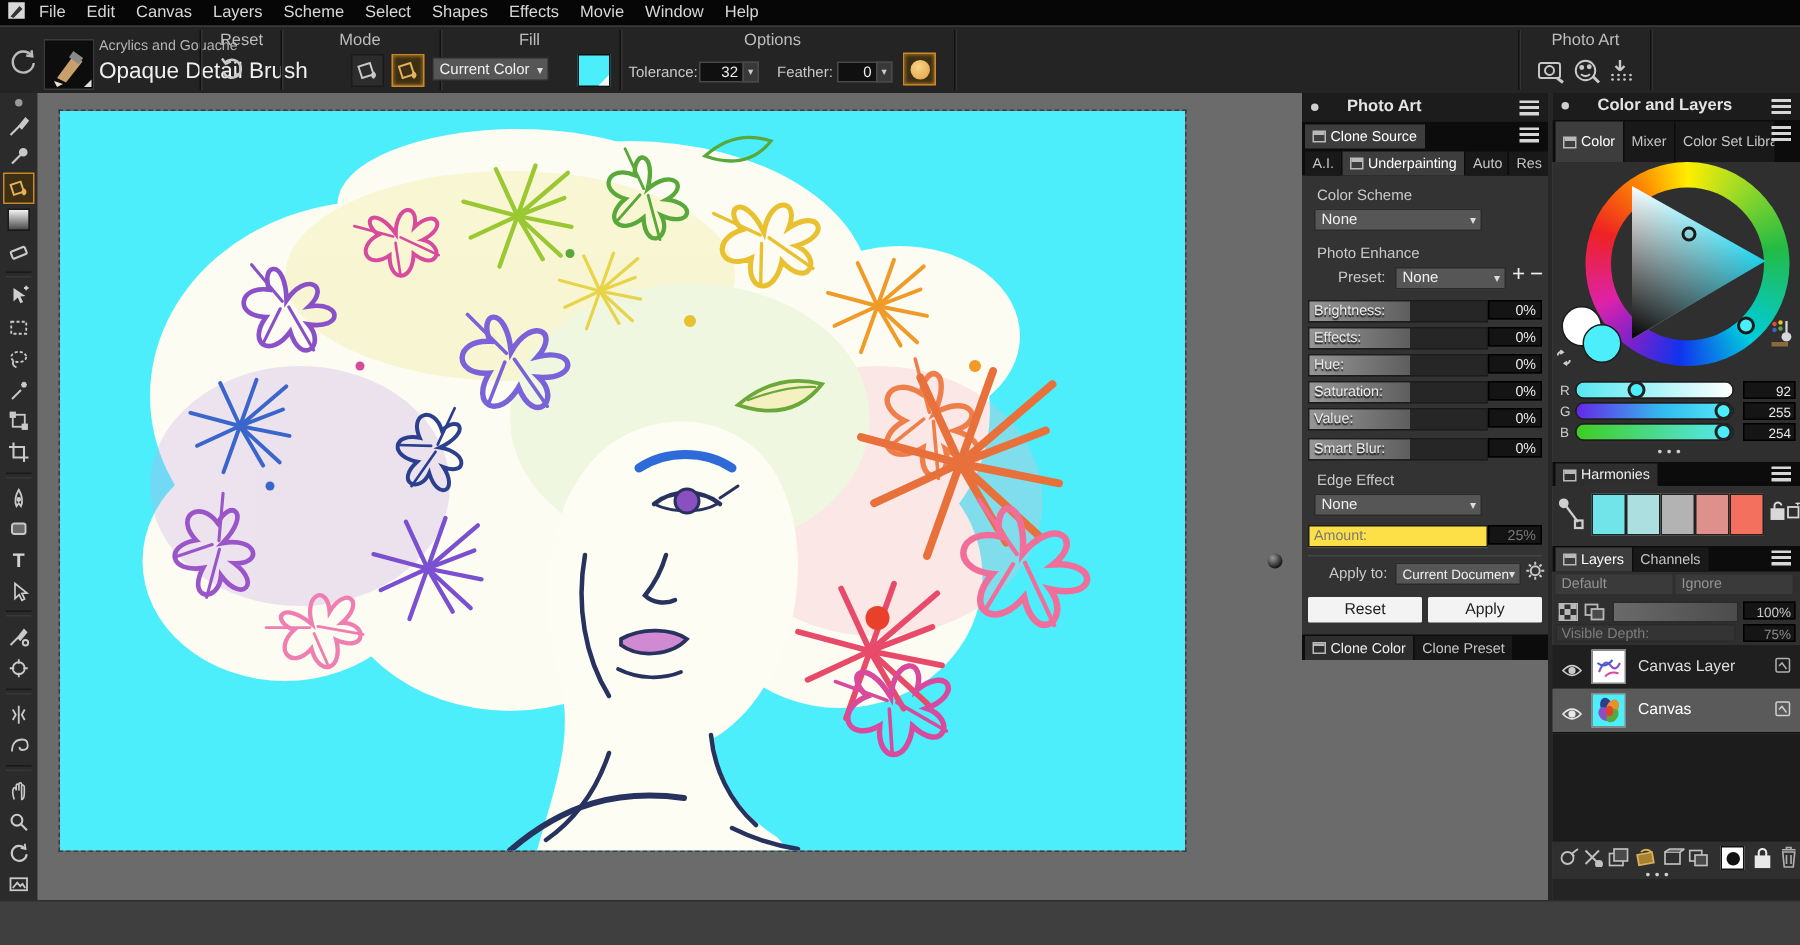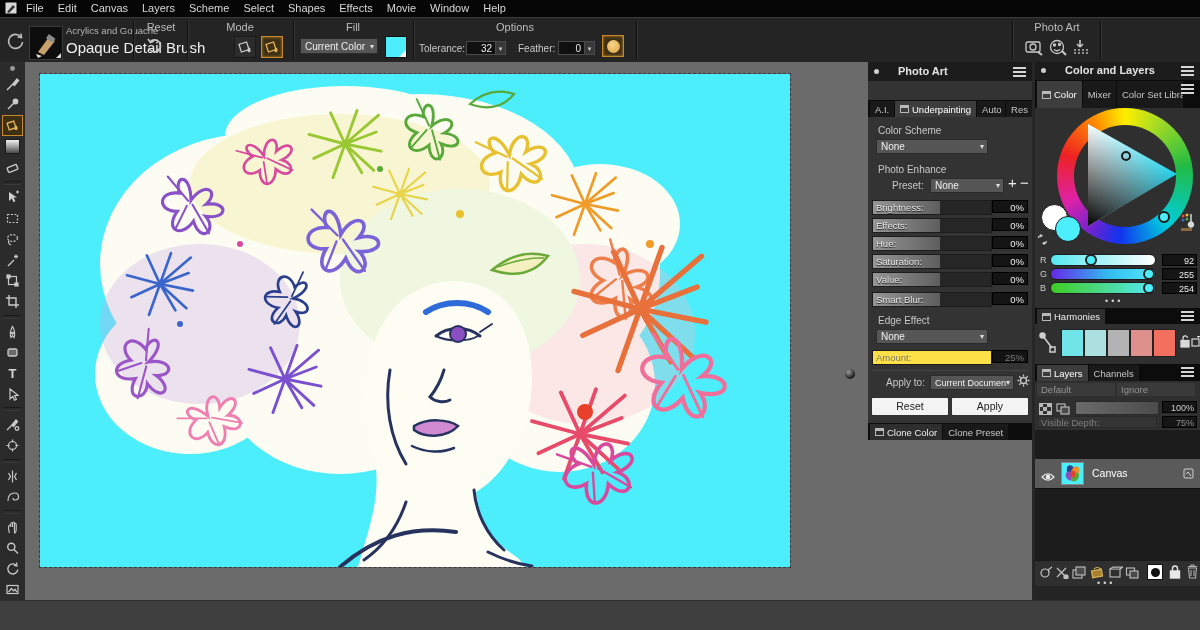--- a/index.html
+++ b/index.html
@@ -165,21 +165,21 @@
   </div>
   <div class="iconbox sel" style="left:261px;top:18px">
     <svg width="16" height="16" viewBox="0 0 16 16" fill="none" stroke="#e6b35a" stroke-width="1.3">
       <rect x="3" y="4" width="8" height="8" transform="rotate(-18 7 8)"></rect>
         <path d="M12,9 q2,2.5 0,3.8 q-2,-1.3 0,-3.8" fill="#e6b35a"></path>
       </svg>
   </div>
 
   <div class="vsep" style="left:293px"></div>
   <span class="pb-label" style="left:293px;width:120px">Fill</span>
-  <div class="dd" style="left:300px;top:20px;width:78px;height:16px">
+  <div class="dd" style="left:288px;top:20px;width:78px;height:16px">
     <span class="dd-txt">Current Color</span>
       <span class="chev">▾</span>
   </div>
   <div class="swatch-chip" style="left: 385px; top: 18px; background: rgb(77, 238, 251);"></div>
 
   <div class="vsep" style="left:413px"></div>
   <span class="pb-label" style="left:425px;width:180px">Options</span>
   <span class="opt-label" style="left:419px;top:25px">Tolerance:</span>
   <div class="spinbox" style="left:466px;top:23px;width:30px">32</div>
   <div class="spindd" style="left:495px;top:23px">▾</div>
@@ -446,20 +446,27 @@
       </g>
     </svg>
   </div>
 </div>
 
 <div id="photoart-panel">
   <div class="panel-header" style="top:0">
     <div class="pdot"></div>
     <span class="ptitle">Photo Art</span>
     <div class="ham"></div>
+  </div>
+  <div class="tabbar" style="top:19px;height:19px;align-items:center">
+    <div class="tab act" style="height:16px">
+      <span class="wic"></span>
+      <span>Clone Source</span>
+    </div>
+    <div class="ham" style="top:4px"></div>
   </div>
   <div class="tabbar" style="top:38px;height:17px">
     <div class="tab" style="width:24px">
         <span>A.I.</span>
       </div>
     <div class="tab act">
       <span class="wic"></span>
       <span>Underpainting</span>
     </div>
     <div class="tab" style="width:28px">
@@ -716,20 +723,42 @@
     <div class="rgbval" style="top:2px;height:12px;color:#c9c9c9">100%</div>
   </div>
   <div class="abs" style="left:0;top:353px;width:165px;height:15px">
     <div class="abs" style="left:2px;top:1px;width:120px;height:12px;background:#343434;border:1px solid #2a2a2a;box-sizing:border-box">
       <span class="abs" style="left:3px;top:0;font-size:9.5px;color:#7d7d7d;line-height:11px">Visible Depth:</span>
     </div>
     <div class="rgbval" style="top:1px;height:12px;color:#8d8d8d">75%</div>
   </div>
 
   <div class="abs" style="left:0;top:368px;width:165px;height:130px;background:#1c1c1c">
+    <div class="layerrow" style="top:0">
+      <span class="abs" style="left:6px;top:9px">
+        <svg width="14" height="10" viewBox="0 0 14 10" fill="none" stroke="#c9c9c9" stroke-width="1.2">
+            <path d="M1,5 Q7,-1.5 13,5 Q7,11.5 1,5 Z"></path>
+            <circle cx="7" cy="5" r="1.8" fill="#c9c9c9"></circle>
+          </svg>
+      </span>
+      <span class="lthumb" style="background:#fff">
+        <svg width="21" height="21" viewBox="0 0 21 21" fill="none" stroke-width="1.4">
+          <path d="M4,14 Q8,4 12,10 Q15,14 18,8" stroke="#8a50c8"></path>
+          <path d="M3,8 Q8,12 13,6" stroke="#3a66cc"></path>
+          <path d="M8,17 Q12,13 17,15" stroke="#d84a9e"></path>
+          </svg>
+      </span>
+      <span class="lname">Canvas Layer</span>
+      <span class="abs" style="right:6px;top:6px">
+        <svg width="11" height="11" viewBox="0 0 11 11" fill="none" stroke="#b0b0b0" stroke-width="1">
+            <rect x="1" y="1" width="9" height="9" rx="1"></rect>
+            <path d="M3,6 L5,4 L8,8"></path>
+          </svg>
+      </span>
+    </div>
     <div class="layerrow sel" style="top:29px">
       <span class="abs" style="left:6px;top:9px">
         <svg width="14" height="10" viewBox="0 0 14 10" fill="none" stroke="#e8e8e8" stroke-width="1.2">
             <path d="M1,5 Q7,-1.5 13,5 Q7,11.5 1,5 Z"></path>
             <circle cx="7" cy="5" r="1.8" fill="#e8e8e8"></circle>
           </svg>
       </span>
       <span class="lthumb" style="background: rgb(77, 238, 251);">
         <svg width="21" height="21" viewBox="0 0 21 21">
           <ellipse cx="9" cy="8" rx="4" ry="6" fill="#2b3f8f" transform="rotate(-20 9 8)"></ellipse>

